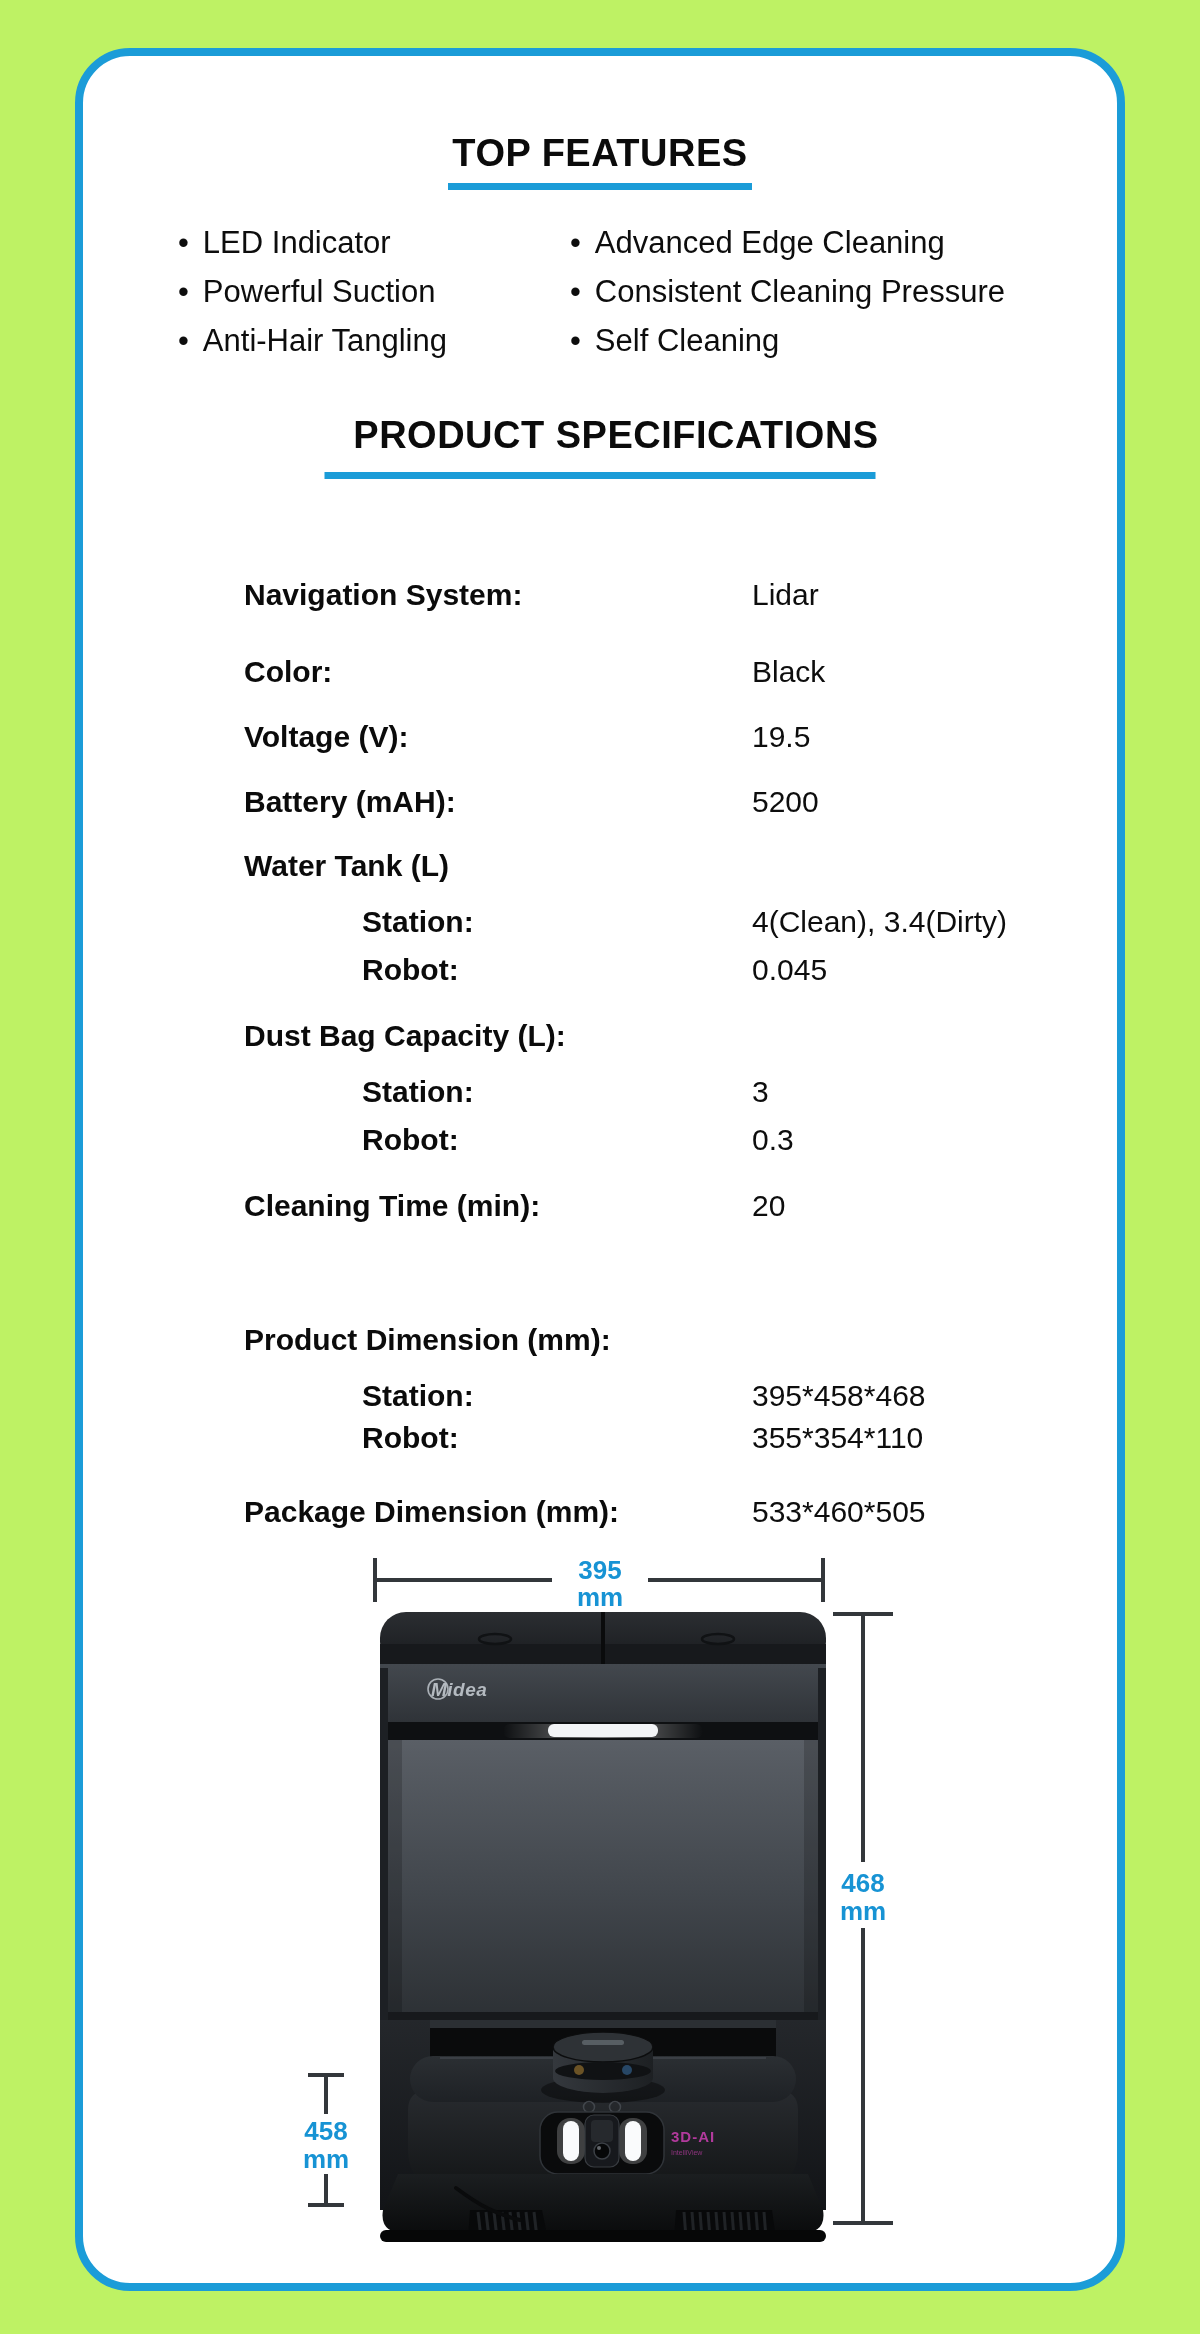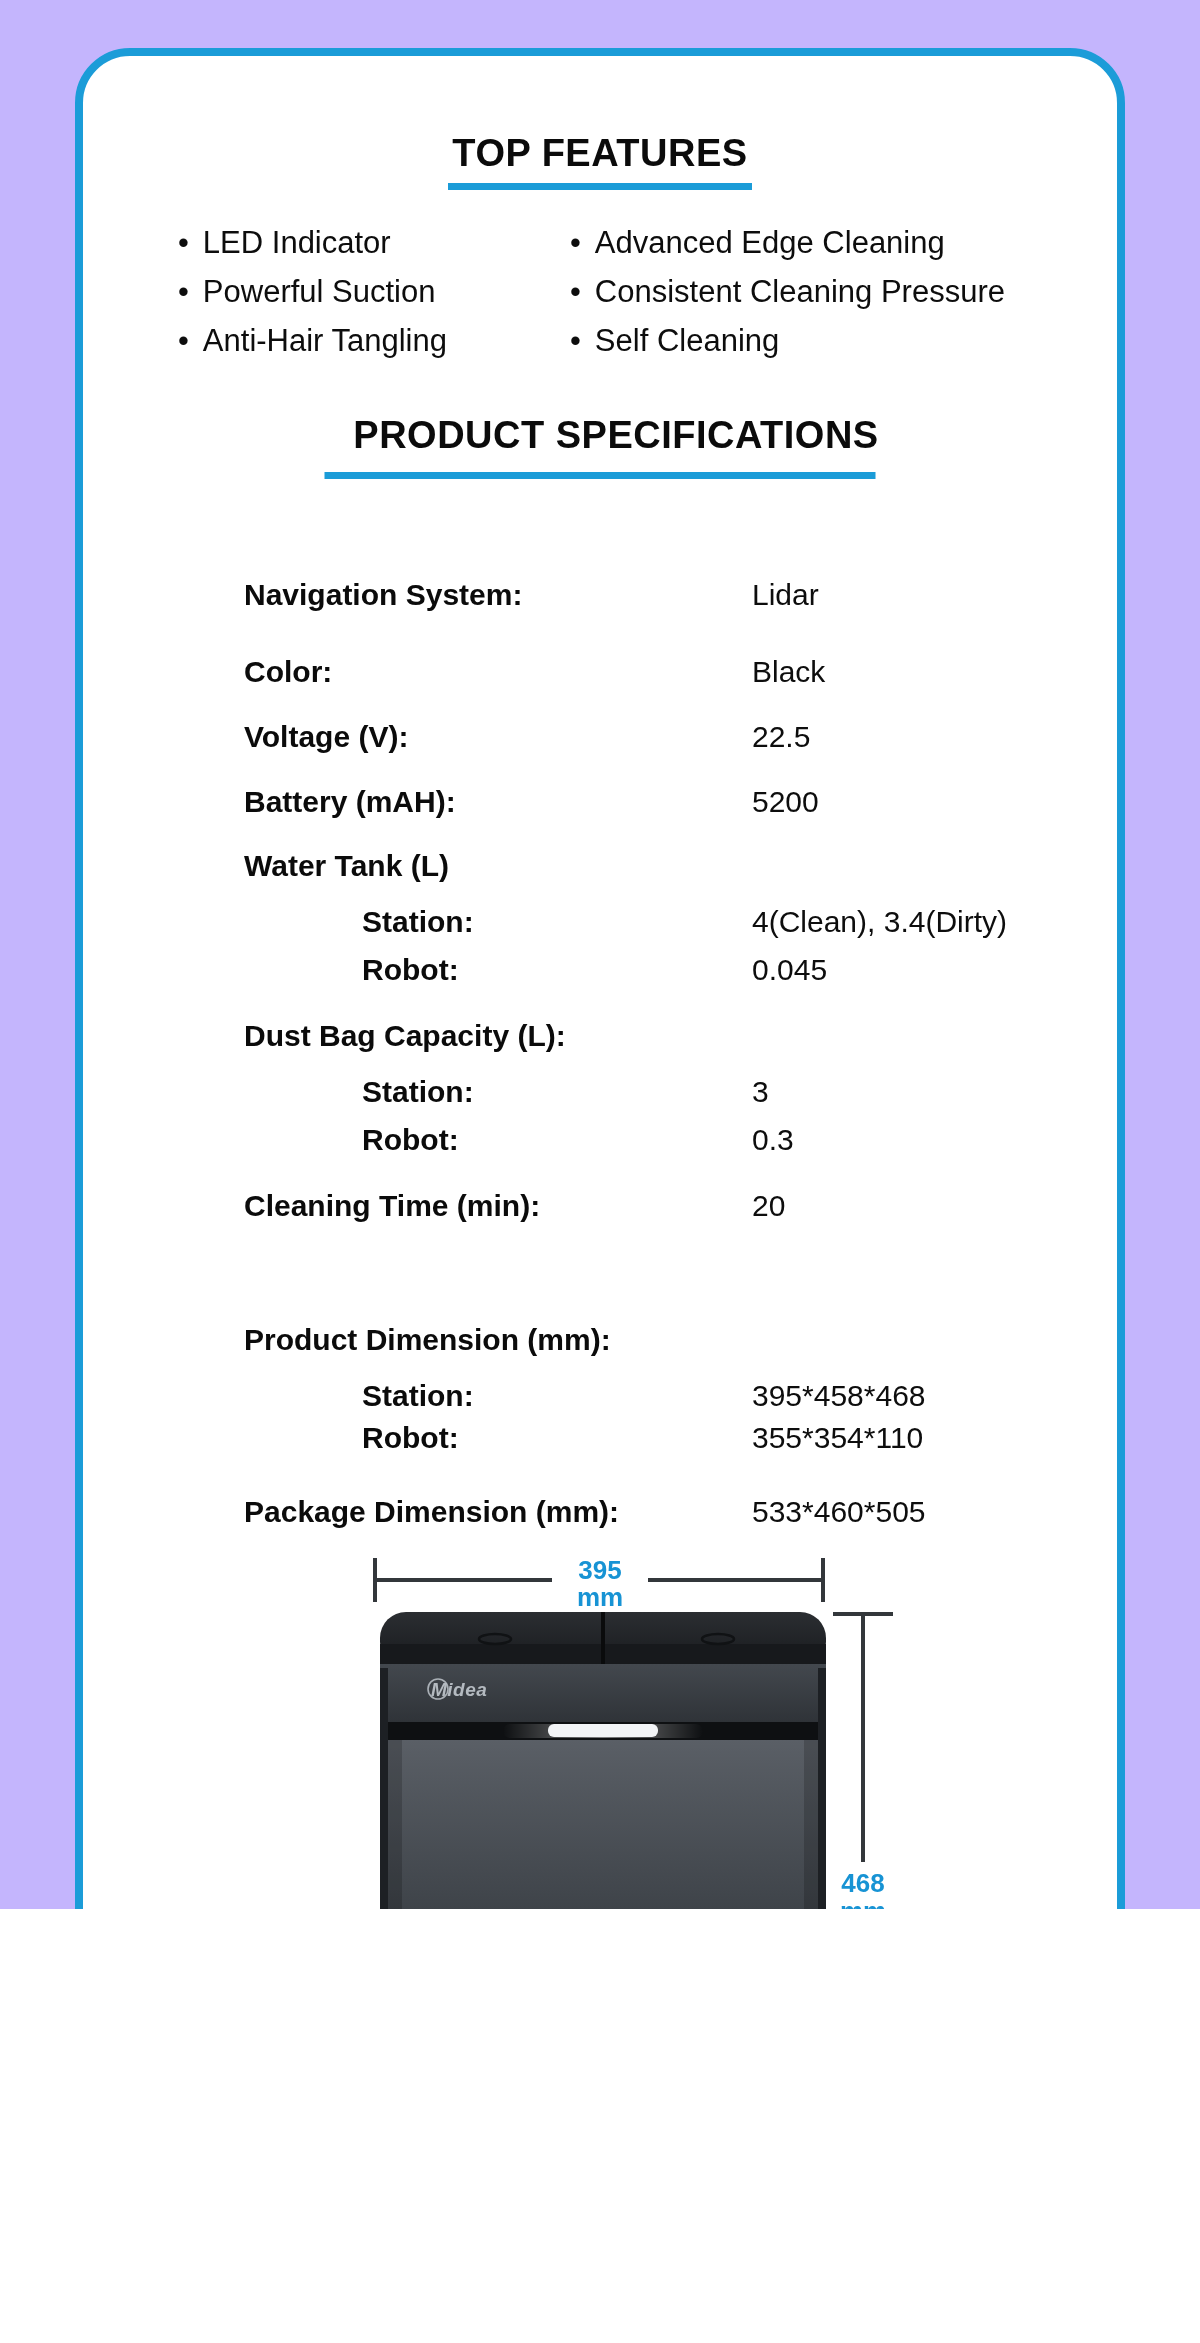--- a/index.html
+++ b/index.html
@@ -1,19 +1,19 @@
 <!DOCTYPE html>
 <html><head>
 <meta charset="utf-8">
 <style>
   html,body{margin:0;padding:0;background:#ffffff;}
   #page{
     position:relative;
-    width:1200px;height:1909px;
-    background:#c4b5fd;
+    width:1200px;height:2334px;
+    background:#bef264;
     font-family:"Liberation Sans", sans-serif;
     color:#0d0d0d;
     overflow:hidden;
   }
   .card{
     position:absolute;
     left:75px;top:48px;
     width:1034px;height:2227px;
     border:8px solid #1b9cd8;
     border-radius:55px;
@@ -90,21 +90,21 @@
   <div class="spec-row" style="top:575px">
     <span class="spec-label">Navigation System:</span>
     <span class="spec-value">Lidar</span>
   </div>
   <div class="spec-row" style="top:652px">
     <span class="spec-label">Color:</span>
     <span class="spec-value">Black</span>
   </div>
   <div class="spec-row" style="top:717px">
     <span class="spec-label">Voltage (V):</span>
-    <span class="spec-value">22.5</span>
+    <span class="spec-value">19.5</span>
   </div>
   <div class="spec-row" style="top:782px">
     <span class="spec-label">Battery (mAH):</span>
     <span class="spec-value">5200</span>
   </div>
   <div class="spec-row" style="top:846px">
     <span class="spec-label">Water Tank (L)</span>
     <span class="spec-value"></span>
   </div>
   <div class="spec-row indent" style="top:902px">

